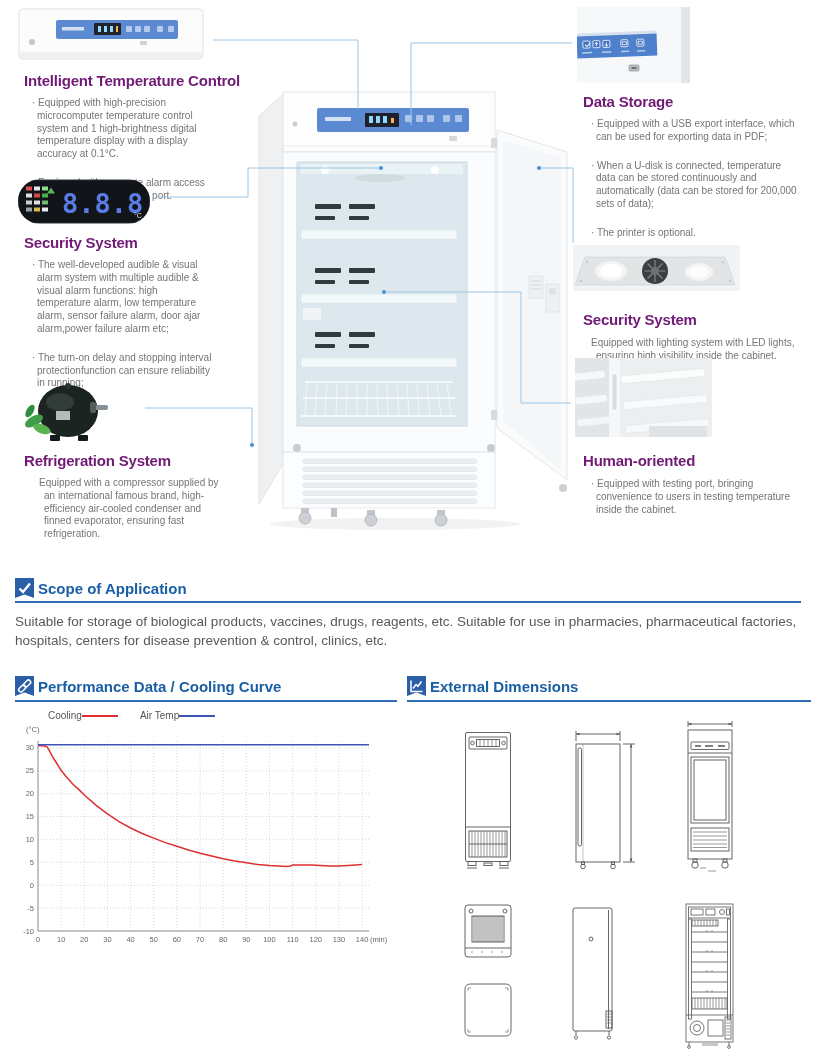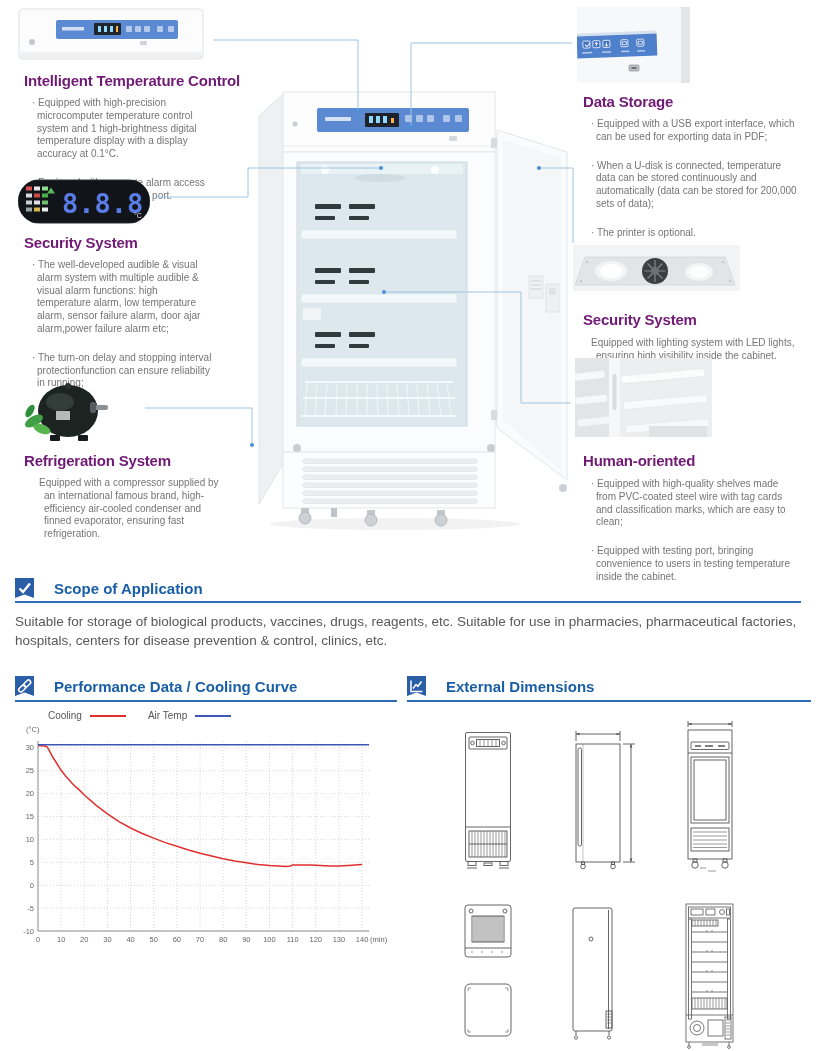--- a/index.html
+++ b/index.html
@@ -5,31 +5,31 @@
   html,body{margin:0;padding:0;background:#fff;}
   .page{position:relative;width:826px;height:1051px;background:#fff;overflow:hidden;
         font-family:"Liberation Sans",sans-serif;color:#707070;}
   .abs{position:absolute;}
   
   .feat-title{position:absolute;margin:8px;font-size:15px;font-weight:700;color:#701a75;
               white-space:nowrap;letter-spacing:-0.2px;}
   .feat-text{position:absolute;font-size:10px;line-height:1.28;color:#757575;}
   .feat-text p{margin:16px;padding-left:5px;text-indent:-5px;}
   
-  .sec-head{position:absolute;display:flex;align-items:center;gap:20px;}
+  .sec-head{position:absolute;display:flex;align-items:center;gap:4px;}
   .sec-title{margin:0;font-size:15px;font-weight:700;color:#1a5ea6;white-space:nowrap;}
   .hdr-icon{display:inline-block;width:19px;height:20px;background:#2a5fa8;flex:0 0 auto;
             clip-path:polygon(0 0,100% 0,100% 100%,50% 82%,0 100%);}
   .hdr-icon svg{display:block;width:19px;height:20px;}
   .sec-rule{position:absolute;height:2px;background:#2e6db4;}
   .scope-text{position:absolute;font-size:13.5px;line-height:1.4;color:#585858;}
   .scope-text p{margin:0;}
   
   .legend{position:absolute;display:flex;align-items:center;gap:22px;font-size:10px;color:#555;}
-  .legend .li{display:flex;align-items:center;gap:8px;}
+  .legend .li{display:flex;align-items:center;}
   .legend-swatch{display:inline-block;width:36px;height:2px;background:#999;}
   .ctick{font-size:7.5px;fill:#666;font-family:"Liberation Sans",sans-serif;}
   
   .ph{position:absolute;overflow:hidden;}
   .ph svg{display:block;width:100%;height:100%;}
   .dim{position:absolute;}
   .dim svg{display:block;width:100%;height:100%;}
   .dim-caption{position:absolute;width:16px;height:3px;background:#aaa;opacity:.65;}
 </style>
 </head>
@@ -180,21 +180,20 @@
       <g transform="rotate(-5 90 40)">
         <rect x="48" y="14" width="84" height="8" rx="2" fill="#fbfcfc" stroke="#e3e6e8" stroke-width="0.7"></rect>
         <rect x="48" y="40" width="84" height="8" rx="2" fill="#f9fafb" stroke="#e3e6e8" stroke-width="0.7"></rect>
         <rect x="48" y="64" width="84" height="8" rx="2" fill="#f7f8f9" stroke="#e3e6e8" stroke-width="0.7"></rect>
       </g>
       <rect x="74" y="68" width="58" height="11" fill="#dfe3e5"></rect>
     </svg>
   </div>
   <h3 class="feat-title" style="left:575px;top:444px;">Human-oriented</h3>
   <div class="feat-text" style="left:575px;top:462px;width:242px;">
-    <p>· Equipped with high-quality shelves made from PVC-coated steel wire with tag cards and classification marks, which are easy to clean;</p>
     <p>· Equipped with testing port, bringing convenience to users in testing temperature inside the cabinet.</p>
   </div>
 
   <div class="ph" style="left:245px;top:80px;width:330px;height:450px;">
     <svg viewBox="0 0 330 450">
       <ellipse cx="150" cy="444" rx="125" ry="6" fill="#000" opacity="0.05"></ellipse>
       <polygon points="14,36 38,14 38,384 14,424" fill="#eef0f2" stroke="#e2e4e6" stroke-width="1"></polygon>
 
       <rect x="38" y="12" width="212" height="60" fill="#fdfdfe" stroke="#e4e5e7"></rect>
       <line x1="38" y1="66" x2="250" y2="66" stroke="#eceded"></line>

